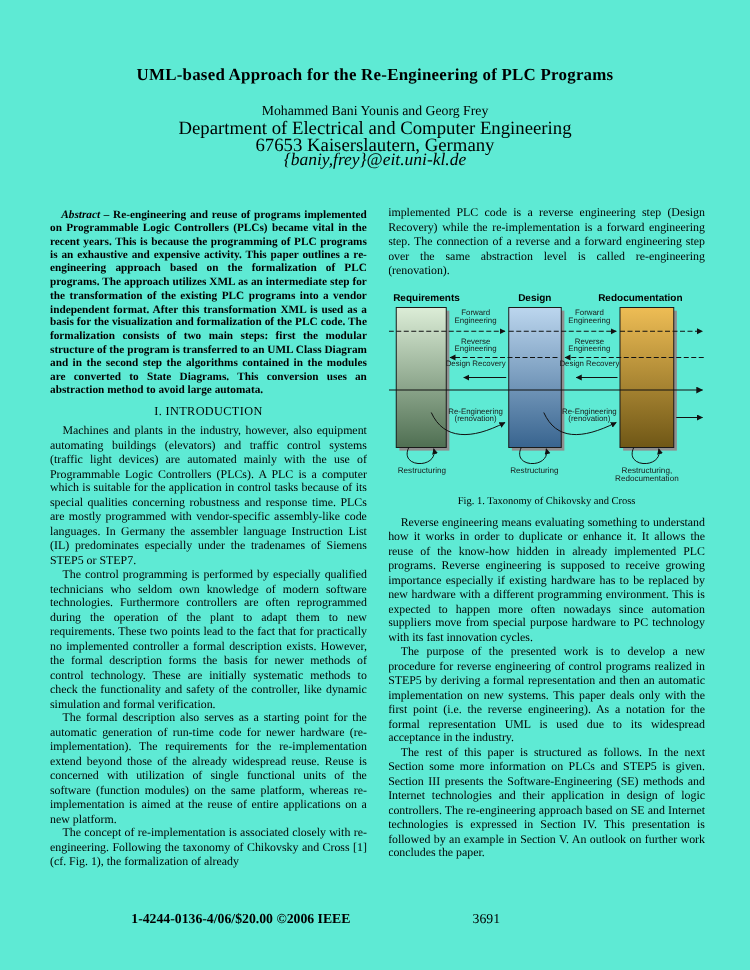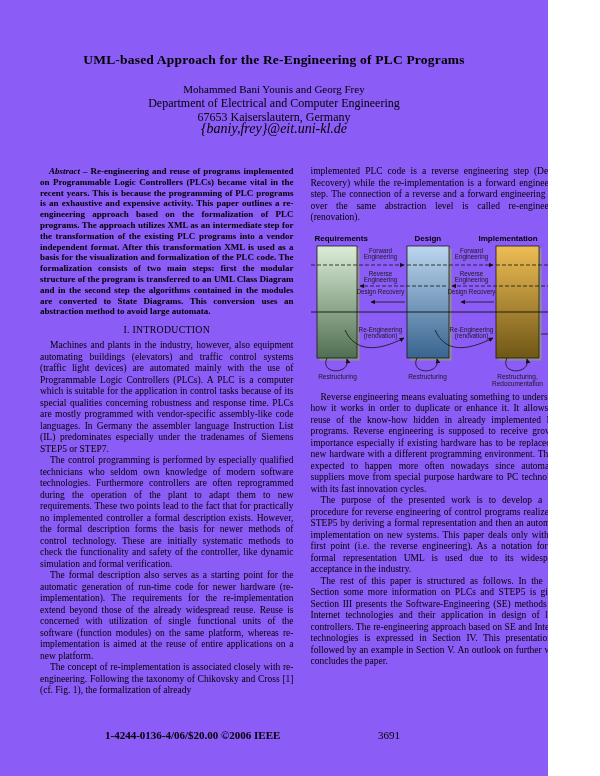--- a/index.html
+++ b/index.html
@@ -1,24 +1,24 @@
 <!DOCTYPE html>
 <html><head>
 <meta charset="utf-8">
 <style>
   html,body { margin:0; padding:0; background:#ffffff; }
   .sheet {
-    position:relative; width:548px; height:776px; background:#8b5cf6;
+    position:relative; width:600px; height:776px; background:#5eead4;
     color:#000; font-family:"Liberation Serif", serif; overflow:hidden;
   }
   
   .head { text-align:center; }
   .title { padding-top:52px; font-size:13.5px; font-weight:bold; letter-spacing:.2px; }
   .authors { margin-top:15px; font-size:11px; }
-  .aff { margin-top:3px; font-size:12px; line-height:11px; }
+  .aff { margin-top:3px; font-size:15px; line-height:11px; }
   .email { font-size:14px; font-style:italic; line-height:11px; }
   
   .cols { position:absolute; top:166px; left:40px; width:524px; display:flex; gap:17px; }
   .col { width:255px; height:562px; overflow:hidden; text-align:justify; }
   p.body { font-size:9.5px; line-height:11.5px; margin:0; }
   .indent { text-indent:10px; }
   .abstract { font-size:9px; line-height:10.8px; font-weight:bold; text-indent:9px; margin:0; }
   .abstract .lead { font-style:italic; }
   .sec-heading { font-size:9.8px; font-weight:normal; text-align:center; margin:7px 0 5px 0; letter-spacing:.3px; }
   
@@ -119,36 +119,37 @@
 
           <g stroke="#111" stroke-width="0.8" fill="none">
             <path d="M16,124 C8,141 40,141 36,125" marker-end="url(#arr)"></path>
             <path d="M106,124 C98,141 130,141 126,125" marker-end="url(#arr)"></path>
             <path d="M196,124 C188,141 220,141 216,125" marker-end="url(#arr)"></path>
           </g>
         </svg>
 
         <div class="fig-header fh1">Requirements</div>
         <div class="fig-header fh2">Design</div>
-        <div class="fig-header fh3">Implementation</div>
+        <div class="fig-header fh3">Redocumentation</div>
 
         <div class="gap-label g1 lab-fwd">Forward Engineering</div>
         <div class="gap-label g1 lab-rev">Reverse Engineering</div>
         <div class="gap-label g1 lab-dr">Design Recovery</div>
         <div class="gap-label g1 lab-re">Re-Engineering (renovation)</div>
 
         <div class="gap-label g2 lab-fwd">Forward Engineering</div>
         <div class="gap-label g2 lab-rev">Reverse Engineering</div>
         <div class="gap-label g2 lab-dr">Design Recovery</div>
         <div class="gap-label g2 lab-re">Re-Engineering (renovation)</div>
 
         <div class="bot-label b1">Restructuring</div>
         <div class="bot-label b2">Restructuring</div>
         <div class="bot-label b3">Restructuring, Redocumentation</div>
       </div>
+      <div class="caption">Fig. 1. Taxonomy of Chikovsky and Cross</div>
 
       <p class="body indent">Reverse engineering means evaluating something to understand how it works in order to duplicate or enhance it. It allows the reuse of the know-how hidden in already implemented PLC programs. Reverse engineering is supposed to receive growing importance especially if existing hardware has to be replaced by new hardware with a different programming environment. This is expected to happen more often nowadays since automation suppliers move from special purpose hardware to PC technology with its fast innovation cycles.</p>
       <p class="body indent">The purpose of the presented work is to develop a new procedure for reverse engineering of control programs realized in STEP5 by deriving a formal representation and then an automatic implementation on new systems. This paper deals only with the first point (i.e. the reverse engineering). As a notation for the formal representation UML is used due to its widespread acceptance in the industry.</p>
       <p class="body indent">The rest of this paper is structured as follows. In the next Section some more information on PLCs and STEP5 is given. Section III  presents the Software-Engineering (SE) methods and Internet technologies and their application in design of logic controllers. The re-engineering approach based on SE and Internet technologies is expressed in Section IV. This presentation is followed by an example in Section V. An outlook on further work concludes the paper.</p>
     </div>
   </div>
 
   <div class="footer-copy">1-4244-0136-4/06/$20.00 ©2006 IEEE</div>
   <div class="footer-page">3691</div>
 </div>

